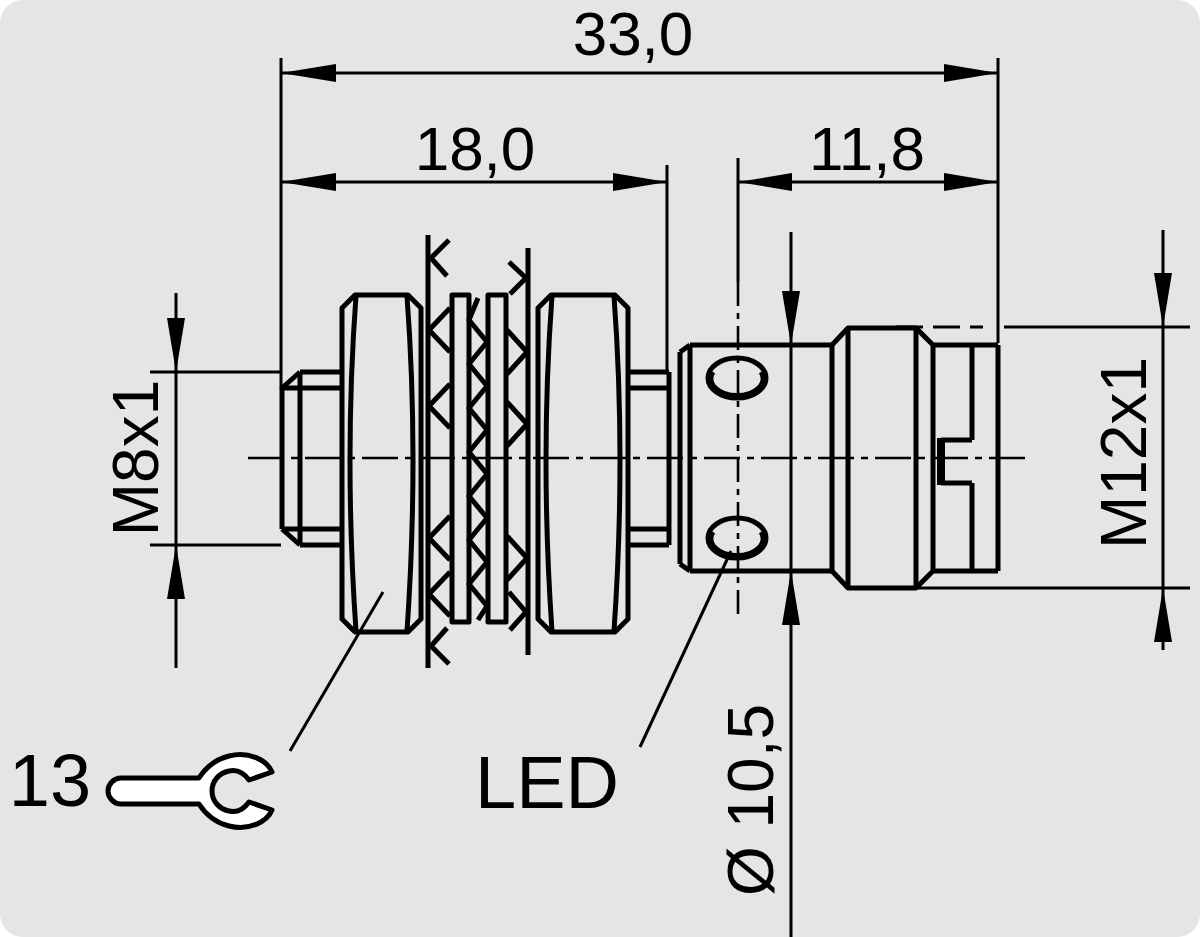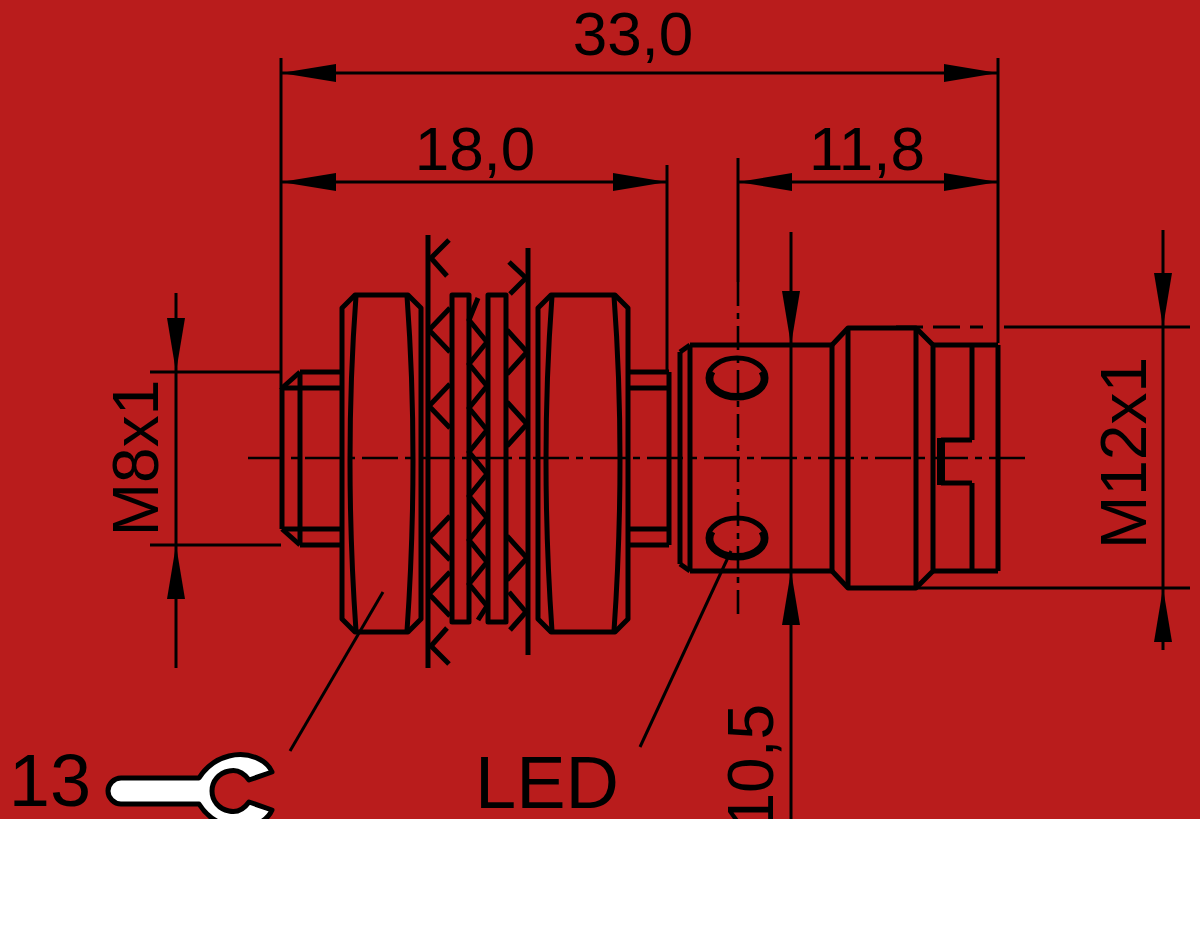--- a/index.html
+++ b/index.html
@@ -4,23 +4,24 @@
 <style>
   html,body{
     margin:0;
     padding:0;
     background:#ffffff;
     font-family:"Liberation Sans","DejaVu Sans",sans-serif;
   }
   .stage{
     position:relative;
     width:1200px;
-    height:819px;
-    background:#b91c1c;
+    height:937px;
+    background:#e5e5e5;
     overflow:hidden;
+    border-radius:23px;
   }
   svg text{
     fill:#000000;
     font-family:"Liberation Sans","DejaVu Sans",sans-serif;
   }
   .dim-text{ font-size:62px; }
   .label-text{ font-size:74px; }
   .spec-text{ font-size:64px; }
 </style>
 </head>

